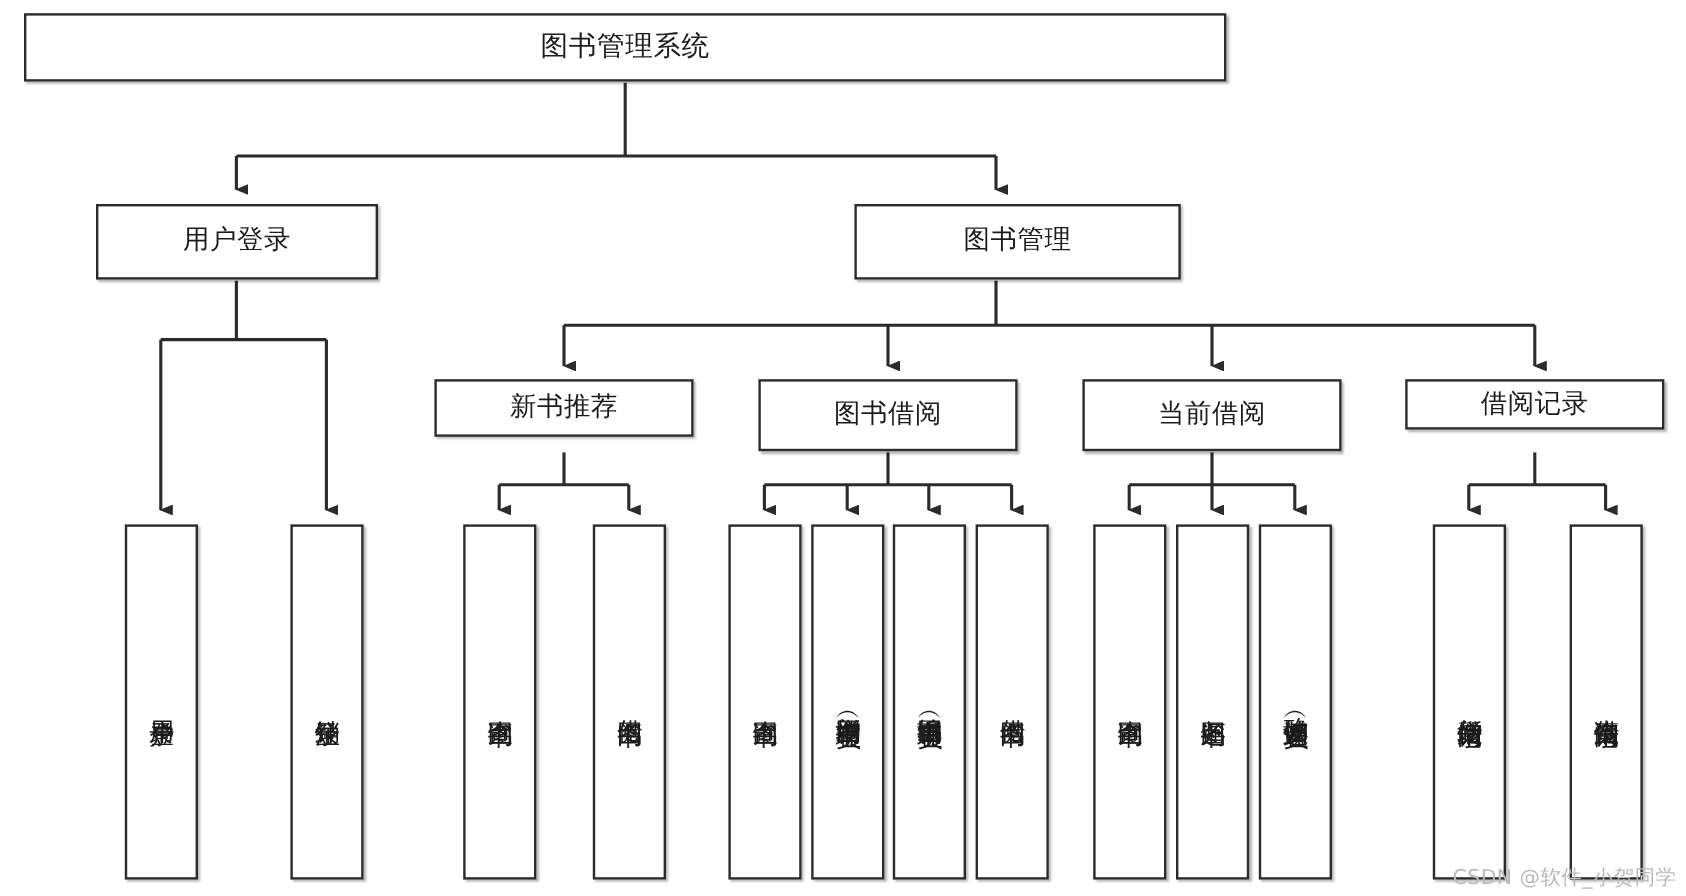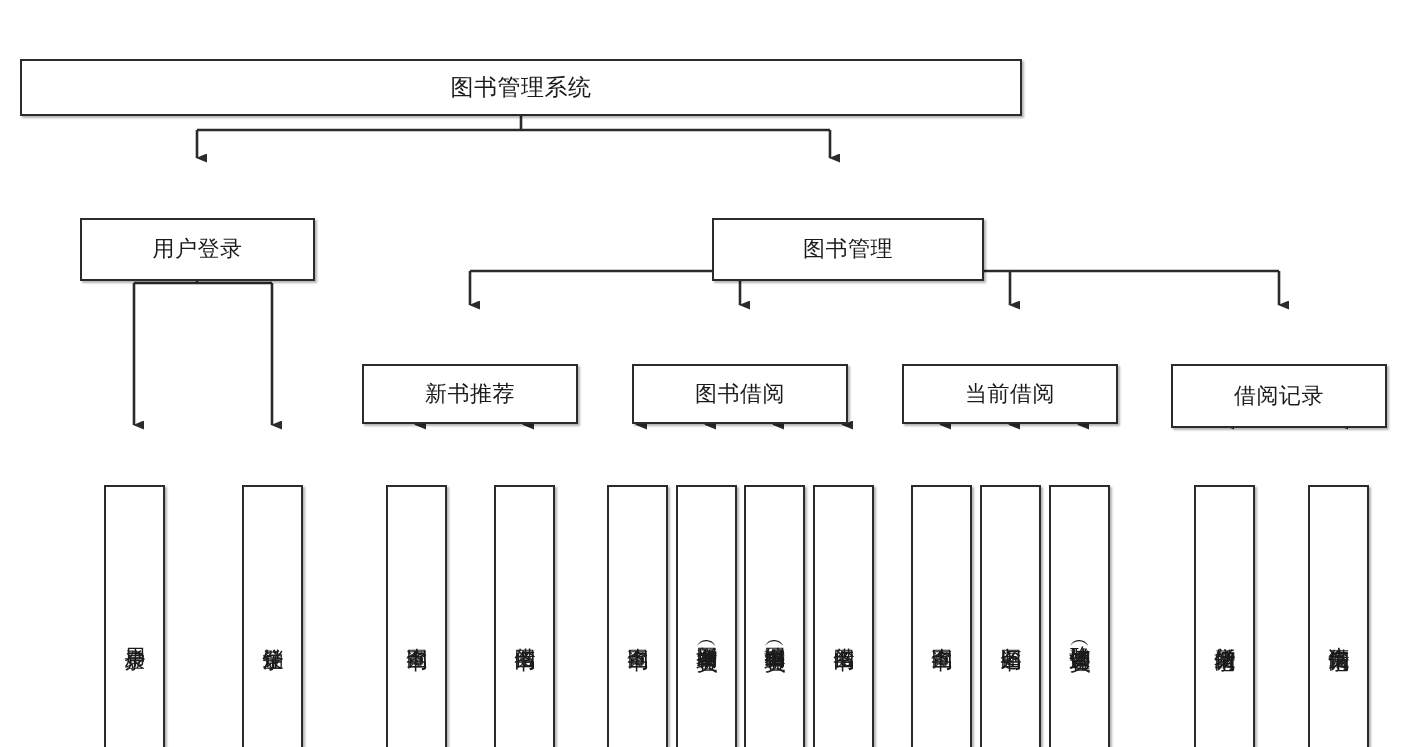--- a/index.html
+++ b/index.html
@@ -29,21 +29,20 @@
   .node {
     position: absolute;
     box-sizing: border-box;
     background: #ffffff;
     border: 2px solid #2b2b2b;
     box-shadow: 2px 2px 2px rgba(0,0,0,0.30);
     display: flex;
     align-items: center;
     justify-content: center;
     color: #1b1b1b;
-    margin-top: 48px;
   }
   .node .node-label {
     display: block;
     text-align: center;
     line-height: 1.12;
     letter-spacing: 0.5px;
   }
   .node.horizontal .node-label {
     font-size: 22px;
     white-space: nowrap;
@@ -135,30 +134,30 @@
     <span class="node-label">图书管理系统</span>
   </div>
 
   <div class="node horizontal" style="left:80px; top:170px; width:235px; height:63px;">
     <span class="node-label">用户登录</span>
   </div>
   <div class="node horizontal" style="left:712px; top:170px; width:272px; height:63px;">
     <span class="node-label">图书管理</span>
   </div>
 
-  <div class="node horizontal" style="left:362px; top:316px; width:216px; height:60px;align-items:center;">
+  <div class="node horizontal" style="left:362px; top:316px; width:216px; height:48px;align-items:center;">
     <span class="node-label">新书推荐</span>
   </div>
   <div class="node horizontal" style="left:632px; top:316px; width:216px; height:60px;">
     <span class="node-label">图书借阅</span>
   </div>
   <div class="node horizontal" style="left:902px; top:316px; width:216px; height:60px;justify-content:center;">
     <span class="node-label">当前借阅</span>
   </div>
-  <div class="node horizontal" style="left:1171px; top:316px; width:216px; height:64px;">
+  <div class="node horizontal" style="left:1171px; top:316px; width:216px; height:42px;">
     <span class="node-label">借阅记录</span>
   </div>
 
   <div class="node vertical" style="left:104px; top:437px; width:61px; height:296px;">
     <span class="node-label">用户登录</span>
   </div>
   <div class="node vertical" style="left:242px; top:437px; width:61px; height:296px;">
     <span class="node-label">注销登录</span>
   </div>
 
@@ -192,13 +191,14 @@
     <span class="node-label">确认归还（管理员）</span>
   </div>
 
   <div class="node vertical" style="left:1194px; top:437px; width:61px; height:296px;">
     <span class="node-label">新增借阅记录</span>
   </div>
   <div class="node vertical" style="left:1308px; top:437px; width:61px; height:296px;">
     <span class="node-label">查询借阅记录</span>
   </div>
 
+  <div id="watermark">CSDN @软件_小贺同学</div>
 </div>
 
 </body></html>

